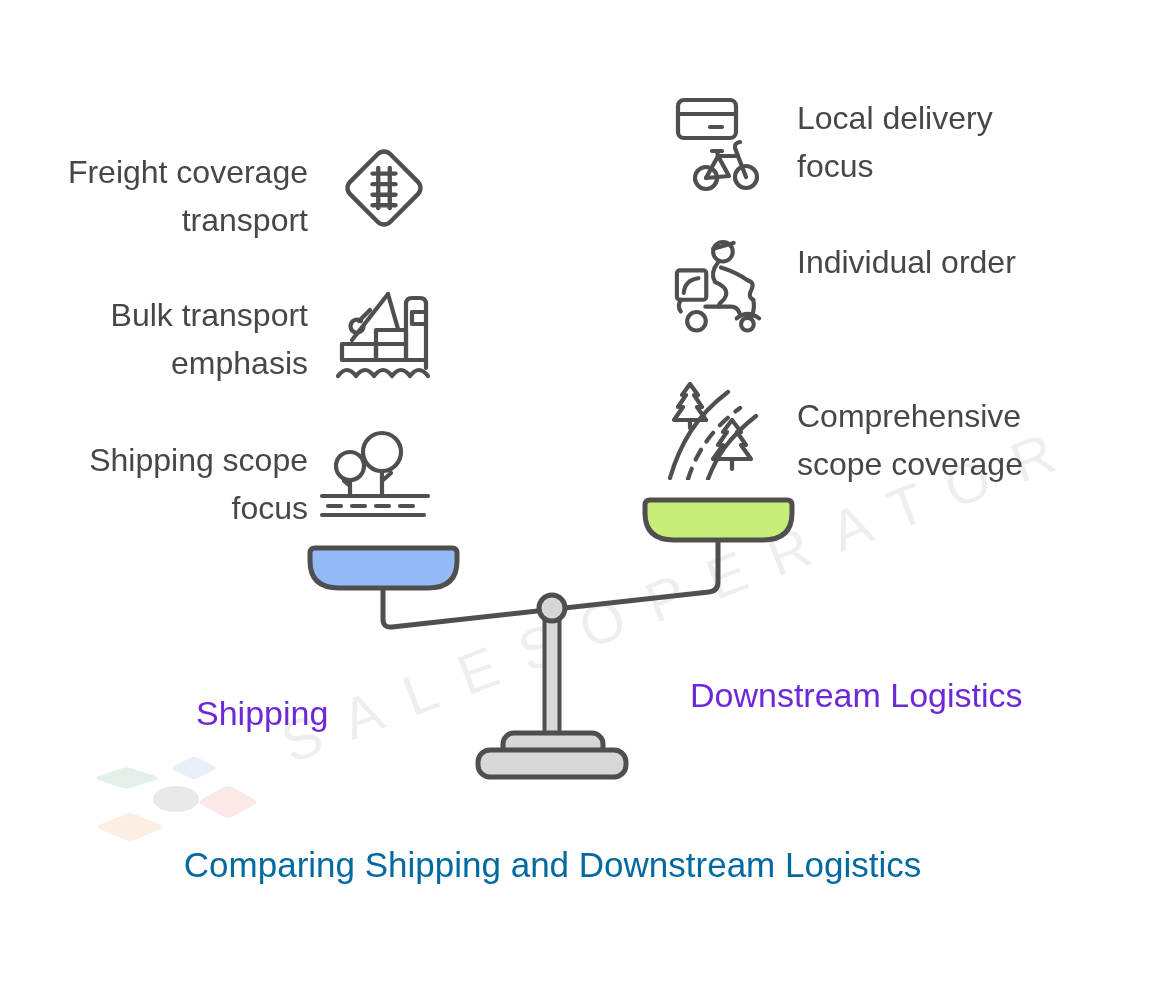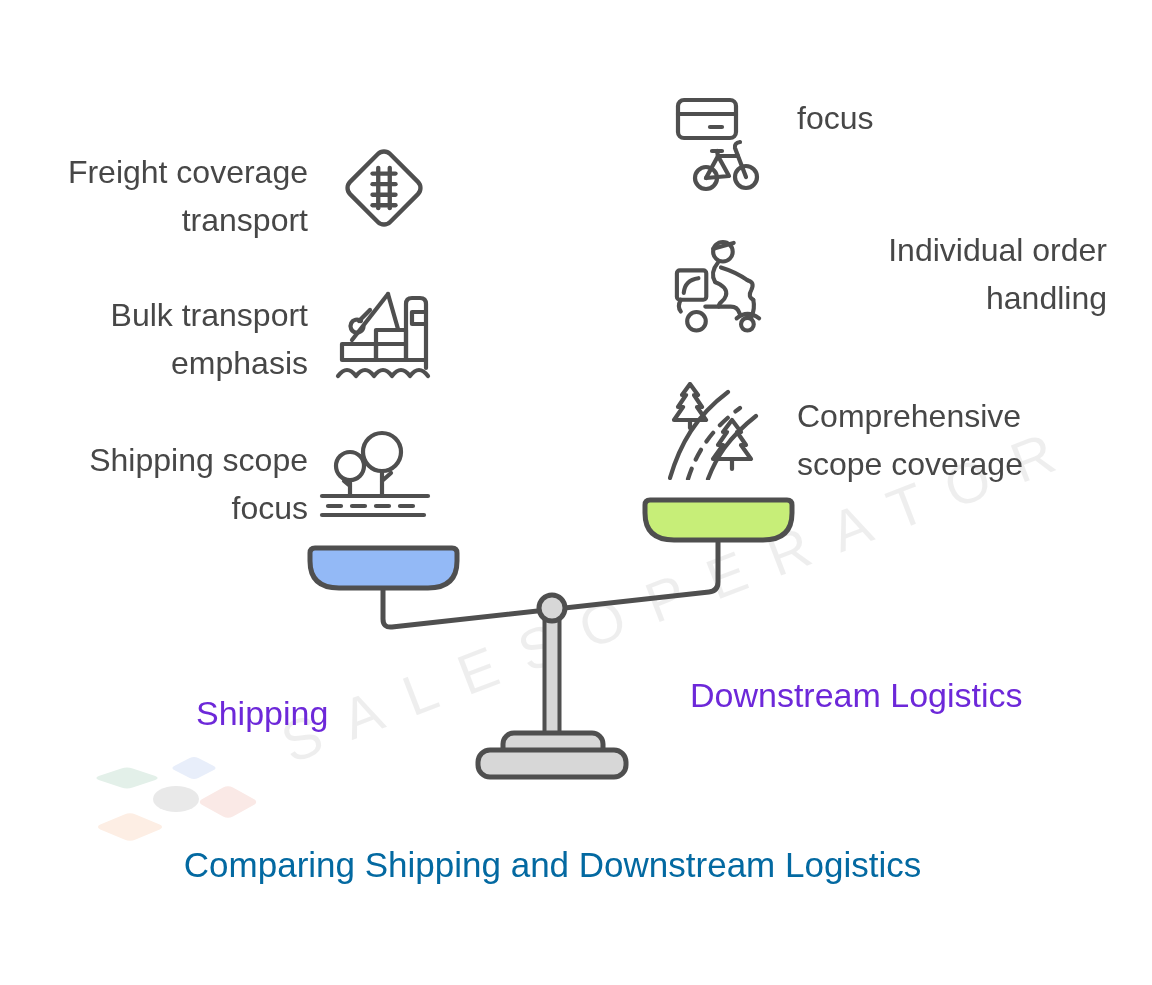--- a/index.html
+++ b/index.html
@@ -97,20 +97,21 @@
         <circle cx="34" cy="82" r="11"></circle>
         <circle cx="74" cy="81" r="11"></circle>
         <path d="M34,82 L46,60 H66 L74,81"></path>
         <path d="M46,60 L57,80 L34,82"></path>
         <path d="M40,55 H50 M46,60 L45,55"></path>
         <path d="M66,60 L63,52 Q62,47 68,46"></path>
       </g>
     </svg>
   </div>
   <div class="item-label" style="left:797px;top:94px;width:300px;">
+    <div>Local delivery</div>
     <div>focus</div>
   </div>
 
   <div class="icon" style="left:672px;top:236px;">
     <svg width="94" height="101" viewBox="0 0 96 103">
       <g class="stroke" stroke-width="4.2">
         <rect x="5" y="35" width="30" height="30" rx="3"></rect>
         <path d="M12,58 Q13,45 27,43"></path>
         <circle cx="52" cy="16" r="10"></circle>
         <path d="M42,13 L63,7"></path>
@@ -120,23 +121,22 @@
         <path d="M77,45 Q85,47 81,55 Q77,62 83,65"></path>
         <path d="M9,65 Q5,72 9,77"></path>
         <path d="M34,72 H60 Q67,72 69,79"></path>
         <circle cx="25" cy="87" r="9.5"></circle>
         <circle cx="77" cy="90" r="6.5"></circle>
         <path d="M66,84 Q77,75 89,84"></path>
         <path d="M83,65 Q85,74 81,83"></path>
       </g>
     </svg>
   </div>
-  <div class="item-label" style="left:797px;top:226px;width:310px;text-align:right;">
+  <div class="item-label" style="left:797px;top:238px;width:310px;">
     <div>Individual order</div>
-    <div>handling</div>
   </div>
 
   <div class="icon" style="left:668px;top:382px;">
     <svg width="102" height="98" viewBox="0 0 102 98">
       <g class="stroke" stroke-width="4.2">
         <path d="M2,96 C12,62 28,34 60,10"></path>
         <path d="M20,97 C28,72 42,48 72,26" stroke-dasharray="11 10"></path>
         <path d="M40,97 C48,76 60,56 88,34"></path>
       </g>
       <g class="stroke" stroke-width="4.2" fill="#ffffff">

